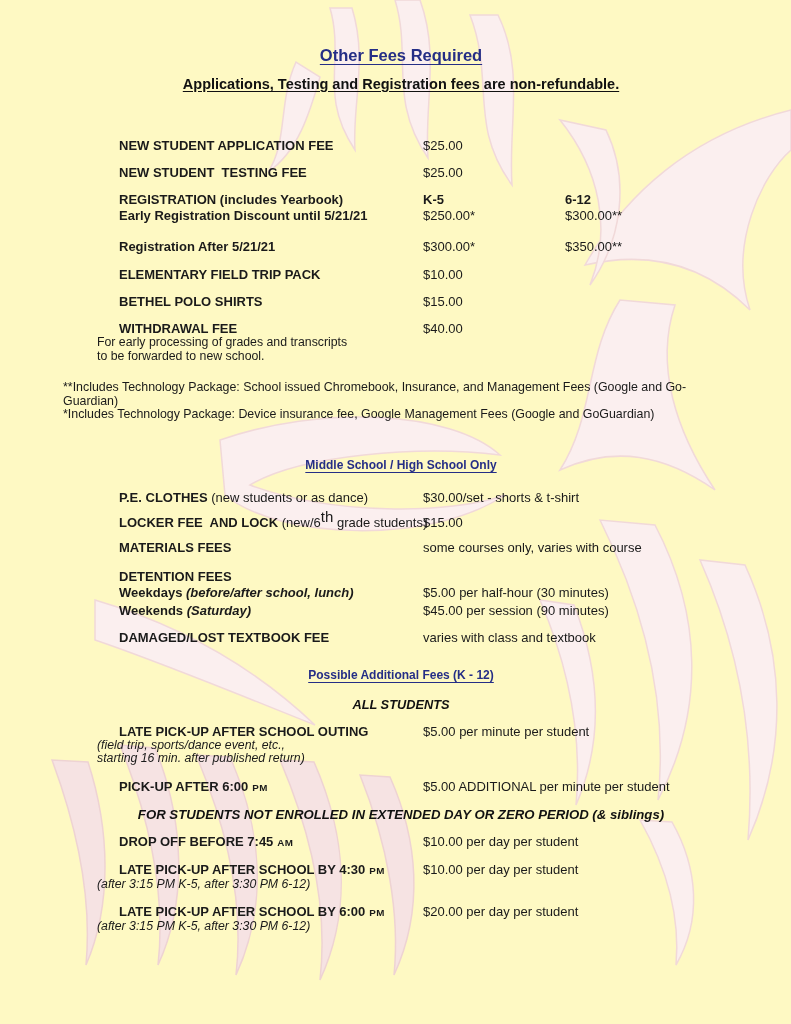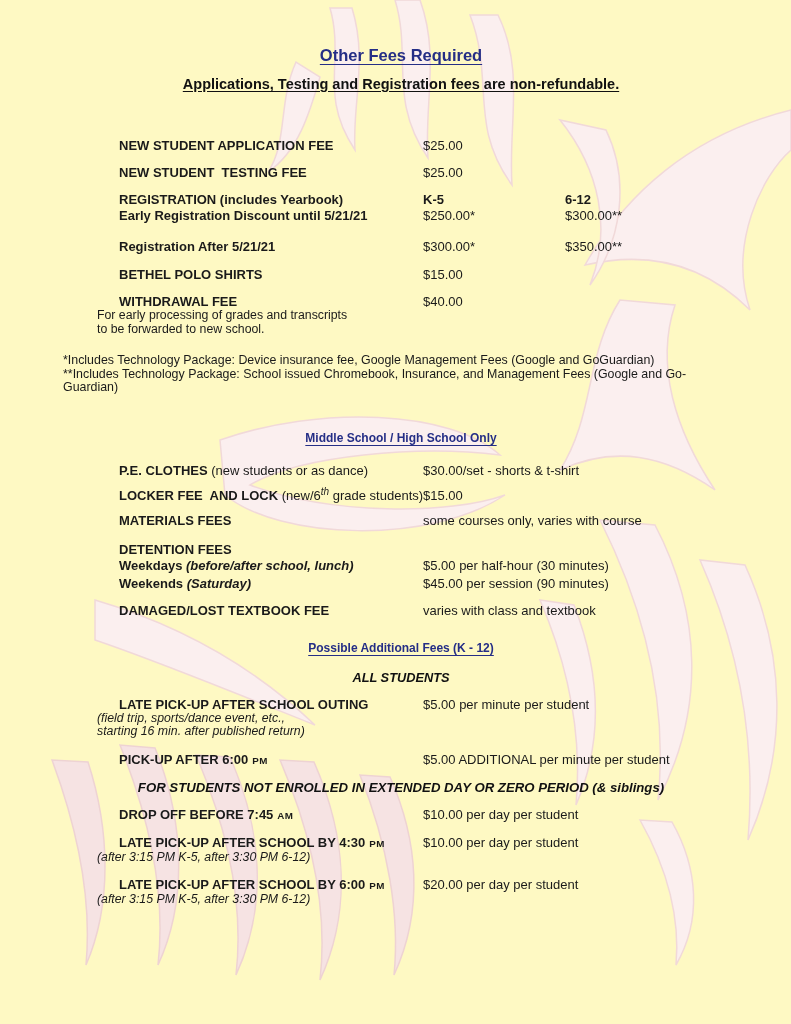--- a/index.html
+++ b/index.html
@@ -35,21 +35,21 @@
   .fee-row { position:relative; margin-left:73px; margin-right:40px; font-size:13px; line-height:15px; margin-bottom:12px; }
   .fee-row .label { font-weight:bold; white-space:pre-wrap;padding-left:46px; }
   .fee-row .label .normal, .fee-row .label .plain { font-weight:normal; }
   .fee-row .value { position:absolute; left:350px; top:0; font-weight:normal; white-space:pre-wrap; }
   .fee-row .value.bold { font-weight:bold; }
   .fee-row .col2 { position:absolute; left:492px; top:0; font-weight:normal; white-space:pre-wrap; }
   .fee-row .col2.bold { font-weight:bold; }
   .indent { padding-left:24px; }
   .plain { font-weight:normal; }
   .it { font-style:italic; }
-  .sup { font-size:10px; font-weight:normal; vertical-align:super; line-height:0;font-style:italic; }
+  .sup { font-size:15px; font-weight:normal; vertical-align:super; line-height:0; }
   .ampm { font-size:9.8px; font-weight:bold; letter-spacing:.3px; margin-left:4px; }
 
   .reg-head { margin-bottom:1px; }
   .reg-sub1 { margin-bottom:16px; }
   .reg-sub2 { margin-bottom:13px; }
 
   .wd-row { margin-bottom:0; }
   .sub-note { margin-left:97px; font-size:12.3px; line-height:13.5px; font-weight:normal; }
   .sub-note.it { font-style:italic; }
 
@@ -124,36 +124,40 @@
         <span class="value">$250.00*</span>
         <span class="col2">$300.00**</span>
       </div>
 
       <div class="fee-row reg-sub2">
         <span class="label plain indent">Registration After 5/21/21</span>
         <span class="value">$300.00*</span>
         <span class="col2">$350.00**</span>
       </div>
 
+      <div class="fee-row">
+        <span class="label">ELEMENTARY FIELD TRIP PACK</span>
+        <span class="value">$10.00</span>
+      </div>
 
       <div class="fee-row">
         <span class="label">BETHEL POLO SHIRTS</span>
         <span class="value">$15.00</span>
       </div>
 
       <div class="fee-row wd-row">
         <span class="label">WITHDRAWAL FEE</span>
         <span class="value">$40.00</span>
       </div>
       <div class="sub-note">For early processing of grades and transcripts</div>
       <div class="sub-note">to be forwarded to new school.</div>
 
       <div class="footnotes">
+        <div>**Includes Technology Package: School issued Chromebook, Insurance, and Management Fees (Google and Go-Guardian)</div>
         <div>*Includes Technology Package: Device insurance fee, Google Management Fees (Google and GoGuardian)</div>
-        <div>**Includes Technology Package: School issued Chromebook, Insurance, and Management Fees (Google and Go-Guardian)</div>
       </div>
     </div>
 
     <div class="center h2">
       <span class="section-heading">Middle School / High School Only</span>
     </div>
 
     <div>
 
       <div class="fee-row mb10">

